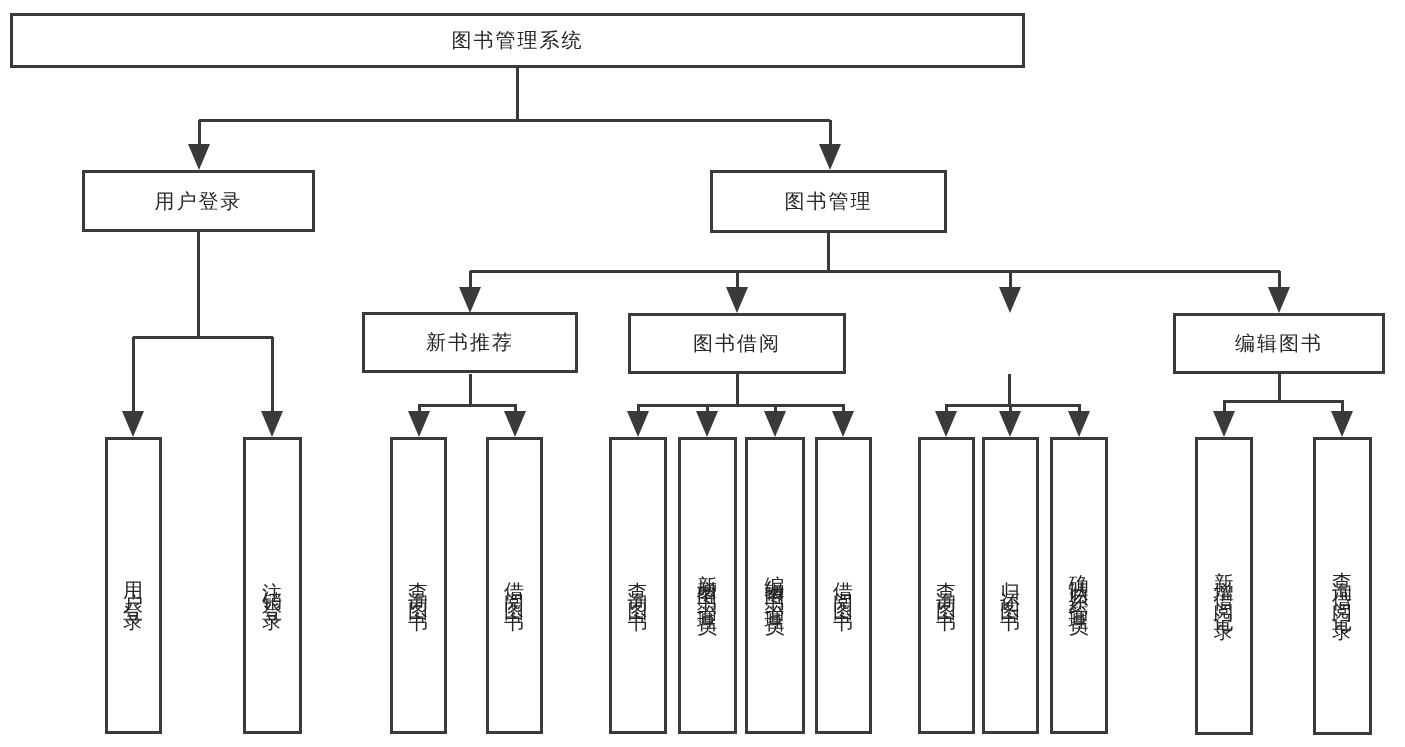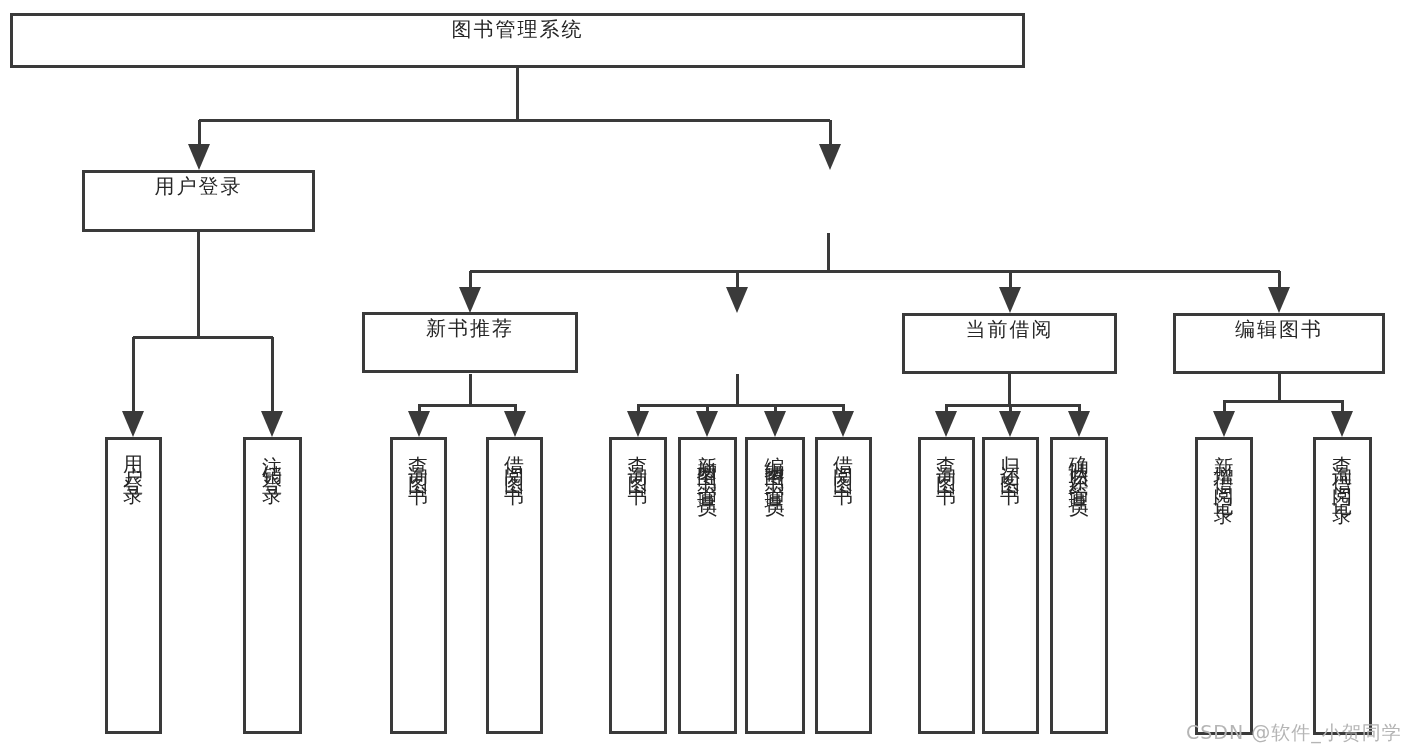--- a/index.html
+++ b/index.html
@@ -2,21 +2,21 @@
 <html><head>
 <meta charset="utf-8">
 <style>
   html,body{margin:0;padding:0;background:#ffffff;}
   .canvas{
     position:relative;width:1405px;height:747px;background:#ffffff;
     font-family:"DejaVu Sans","Liberation Sans",sans-serif;overflow:hidden;
   }
   .box{
     position:absolute;box-sizing:border-box;border:3px solid #3a3a3a;background:#ffffff;
-    display:flex;justify-content:center;color:#262626;
+    display:flex;align-items:center;justify-content:center;color:#262626;
   }
   .hbox{font-size:20px;letter-spacing:2px;}
   .vbox{font-size:20px;}
   .vt{writing-mode:vertical-rl;text-orientation:mixed;letter-spacing:10px;line-height:1.1;}
   .v{position:absolute;width:3px;background:#3a3a3a;}
   .h{position:absolute;height:3px;background:#3a3a3a;}
   .ar{position:absolute;width:0;height:0;
       border-left:11px solid transparent;border-right:11px solid transparent;
       border-top:26px solid #3a3a3a;}
   .wm{position:absolute;left:1186px;top:720px;font-size:19px;color:#b5b5b5;
@@ -27,26 +27,29 @@
 
 <div class="canvas">
 
   <div class="box hbox" style="left:10px;top:13px;width:1015px;height:55px">
     <span>图书管理系统</span>
   </div>
 
   <div class="box hbox" style="left:82px;top:170px;width:233px;height:62px">
     <span>用户登录</span>
   </div>
+  <div class="box hbox" style="left:710px;top:170px;width:237px;height:63px">
+    <span>图书管理</span>
+  </div>
 
   <div class="box hbox" style="left:362px;top:312px;width:216px;height:61px">
     <span>新书推荐</span>
   </div>
-  <div class="box hbox" style="left:902px;top:313px;width:215px;height:61px">
-    <span>当前借阅</span>
+  <div class="box hbox" style="left:628px;top:313px;width:218px;height:61px">
+    <span>图书借阅</span>
   </div>
   <div class="box hbox" style="left:1173px;top:313px;width:212px;height:61px">
     <span>编辑图书</span>
   </div>
 
   <div class="box vbox" style="left:105px;top:437px;width:57px;height:297px">
     <span class="vt">用户登录</span>
   </div>
   <div class="box vbox" style="left:243px;top:437px;width:59px;height:297px">
     <span class="vt">注销登录</span>
@@ -137,15 +140,14 @@
   <div class="v" style="left:1078px;top:404px;height:11px"></div>
   <div class="ar" style="left:1068px;top:411px"></div>
 
   <div class="v" style="left:1278px;top:374px;height:28px"></div>
   <div class="h" style="left:1224px;top:400px;width:119px"></div>
   <div class="v" style="left:1223px;top:400px;height:13px"></div>
   <div class="ar" style="left:1213px;top:411px"></div>
   <div class="v" style="left:1341px;top:400px;height:13px"></div>
   <div class="ar" style="left:1331px;top:411px"></div>
 
-  <div class="wm">CSDN @软件_小贺同学</div>
 
 </div>
 
 </body></html>

